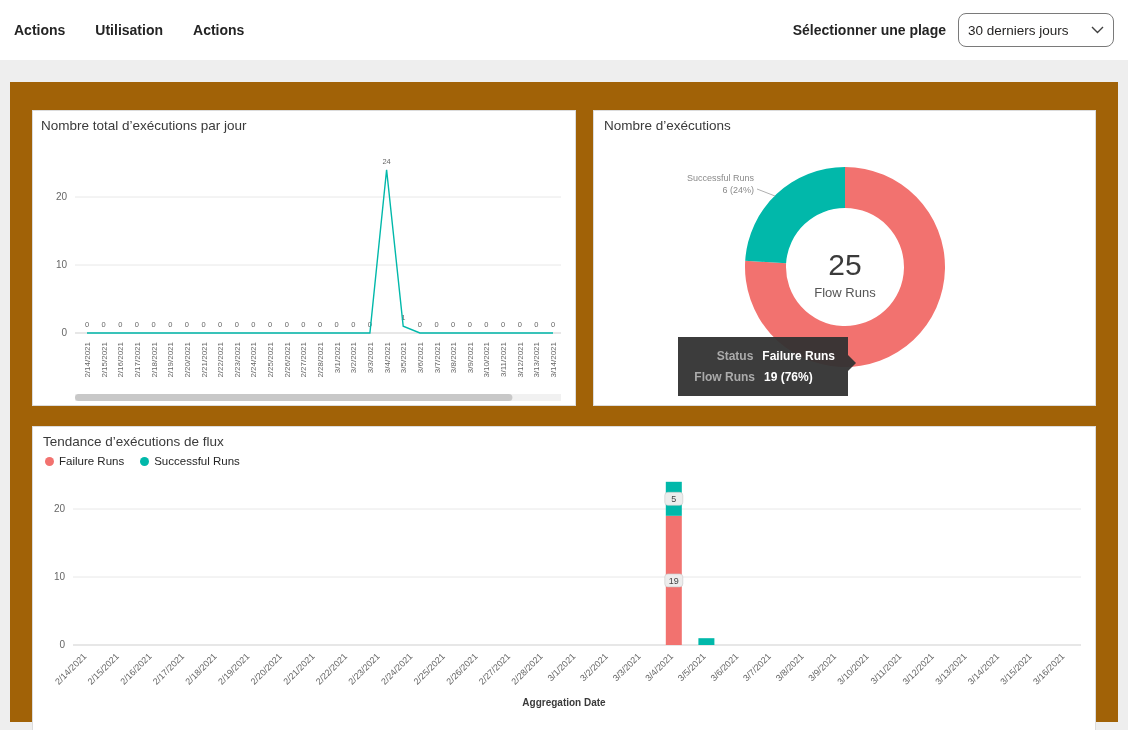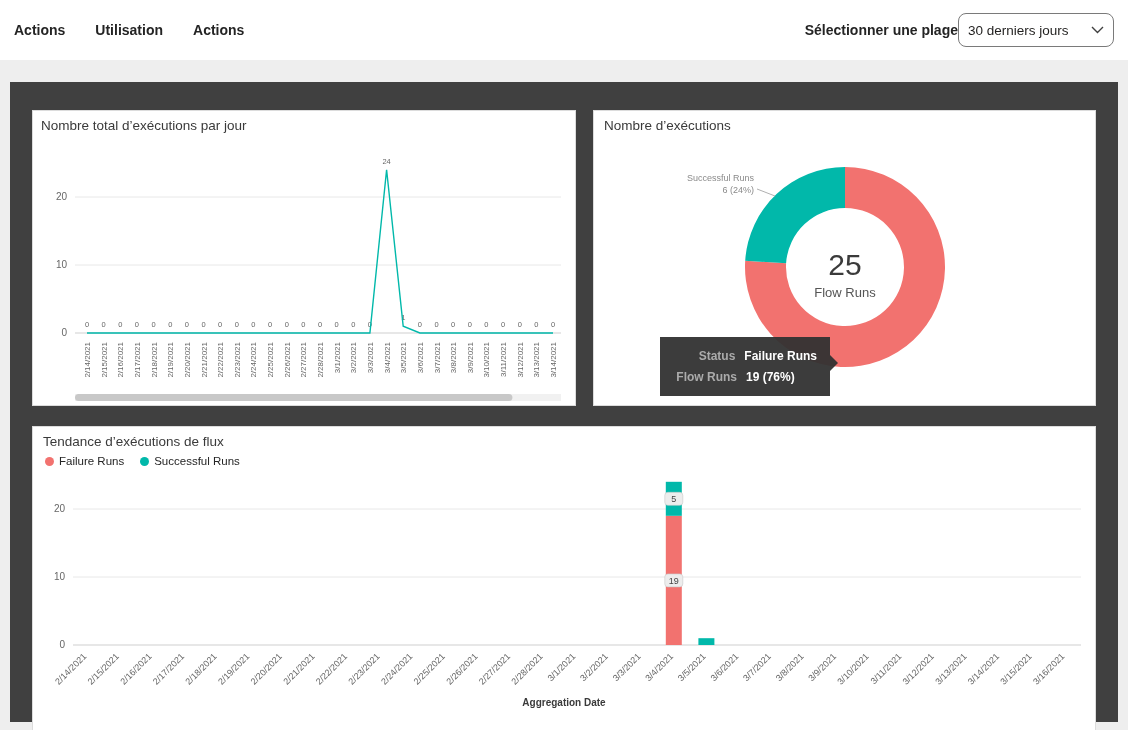--- a/index.html
+++ b/index.html
@@ -13,51 +13,51 @@
   .topbar {
     height: 60px; background: #ffffff;
     display: flex; align-items: center;
     padding: 0 14px;
   }
   .tabs { display: flex; gap: 30px; }
   .tab {
     font-size: 14px; font-weight: 700; color: #242424;
     cursor: pointer; padding: 4px 0;
   }
-  .range-cluster { margin-left: auto; display: flex; align-items: center; }
+  .range-cluster { margin-left: auto; display: flex; align-items: center; gap: 12px; }
   .range-label { font-size: 14px; font-weight: 700; color: #242424; }
   .dropdown {
     width: 156px; height: 34px; background: #fff;
     border: 1px solid #7a7a7a; border-radius: 8px;
     display: flex; align-items: center; justify-content: space-between;
     padding: 0 9px; font-size: 13.5px; color: #201f1e; cursor: pointer;
   }
   .dropdown svg { display:block; }
   
   .card {
     margin: 22px 10px 0 10px;
-    background: #404040;
+    background: #a16207;
     height: 640px;
     padding: 28px 22px 16px 22px;
   }
   .row-top { display: flex; gap: 17px; }
   .chart-box {
     border: 1px solid #dcdcdc;
     background: #fff;
     padding: 6px 8px 0 8px;
   }
   .box-line  { width: 544px; height: 296px; }
   .box-donut { flex: 1; height: 296px; padding: 6px 10px 0 10px; position: relative; }
   .box-bar   { width: 1064px; height: 316px; margin-top: 20px; padding: 6px 10px 2px 10px; }
   .chart-title { font-size: 13.5px; color: #3a3a3a; height: 18px; line-height: 17px; white-space: nowrap; overflow: hidden; }
   svg text { font-family: "Liberation Sans", sans-serif; }
   .donut-body { position: relative; height: 266px; }
   
   .pbi-tooltip {
-    position: absolute; left: 56px; top: 202px;
+    position: absolute; left: 74px; top: 202px;
     width: 170px; background: rgba(50,50,50,0.95);
     padding: 12px 13px; z-index: 5;
   }
   .pbi-tooltip::after {
     content: ""; position: absolute; right: -8px; top: 18px;
     border-top: 8px solid transparent; border-bottom: 8px solid transparent;
     border-left: 8px solid rgba(50,50,50,0.95);
   }
   .tt-row { display: flex; margin-bottom: 7px; }
   .tt-row:last-child { margin-bottom: 0; }

